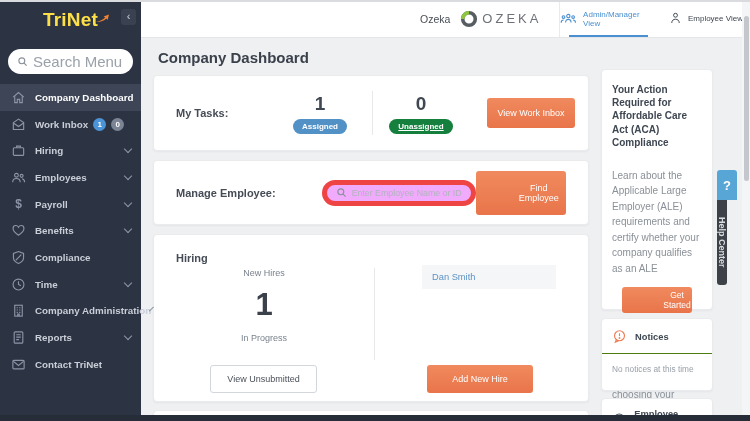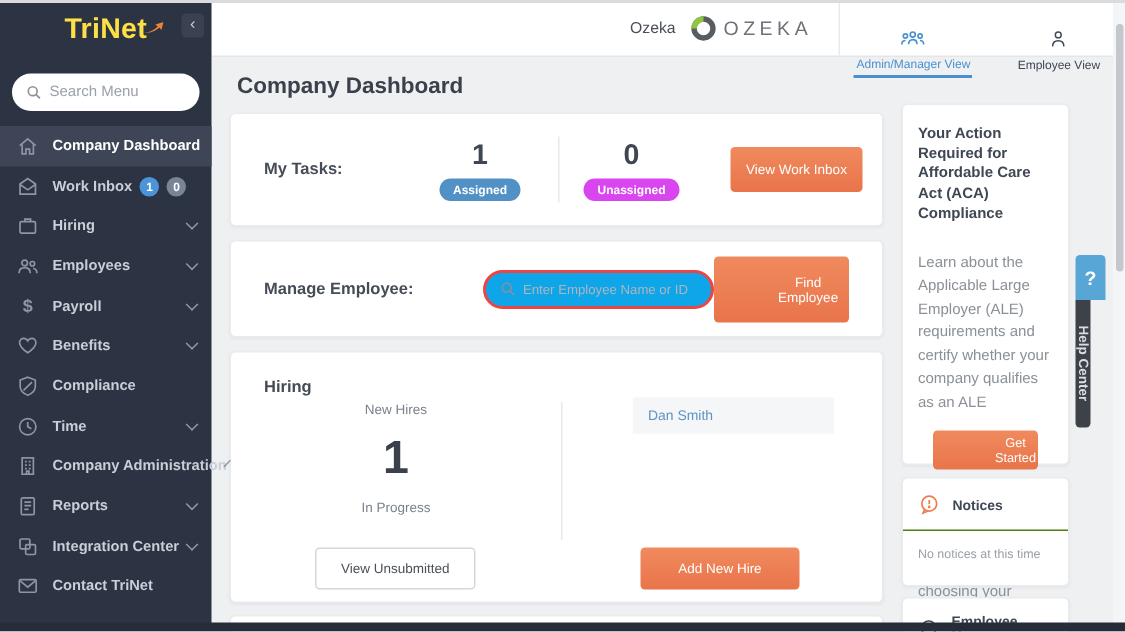--- a/index.html
+++ b/index.html
@@ -12,66 +12,66 @@
   body::before{content:"";position:absolute;top:0;left:0;right:0;height:2px;background:#d9dbde;z-index:50;}
 
   
   .sidebar{position:absolute;left:0;top:0;width:141px;height:416px;background:#2c3342;z-index:5;}
   .sb-logo{position:relative;height:40px;display:flex;align-items:center;justify-content:center;}
   .sb-logo .brand{color:#fde047;font-size:19px;font-weight:bold;letter-spacing:.2px;position:relative;}
   .sb-logo .brand svg{position:absolute;right:-11px;top:-6px;}
   .collapse-btn{position:absolute;top:9px;right:5px;width:15px;height:16px;background:#3a4252;border-radius:3px;color:#cdd2db;font-size:11px;line-height:15px;text-align:center;cursor:pointer;}
   .sb-search{margin:9px 8px 10px 8px;height:25px;background:#fff;border-radius:13px;display:flex;align-items:center;padding:0 9px;gap:5px;}
   .sb-search svg{flex:none;stroke:#8a9099;}
-  .sb-search input{border:none;outline:none;background:transparent;font-size:10px;color:#444;width:100%;font-family:"Liberation Sans",sans-serif;}
+  .sb-search input{border:none;outline:none;background:transparent;font-size:15px;color:#444;width:100%;font-family:"Liberation Sans",sans-serif;}
   .sb-search input::placeholder{color:#9aa1a9;}
   .menu{list-style:none;}
   .menu li{height:26.7px;display:flex;align-items:center;padding:0 10px 0 11px;cursor:pointer;color:#c9ced8;}
   .menu li.active{background:#3d4557;color:#fff;}
   .menu .mi{width:15px;height:15px;flex:none;display:flex;align-items:center;justify-content:center;color:#8d95a7;}
   .menu .mi svg{stroke:#8d95a7;}
   .menu .mi.txt{font-size:12px;font-weight:bold;color:#8d95a7;}
   .menu .lbl{font-size:9.8px;font-weight:bold;margin-left:9px;white-space:nowrap;}
   .menu .badge{min-width:13px;height:13px;border-radius:7px;color:#fff;font-size:8px;font-weight:bold;line-height:13px;text-align:center;padding:0 3px;margin-left:5px;}
   .badge.blue{background:#4b94d8;}
   .badge.gray{background:#7a8494;}
   .chev{margin-left:auto;width:6px;height:6px;border-right:1.5px solid #9099ab;border-bottom:1.5px solid #9099ab;transform:rotate(45deg);margin-top:-3px;}
 
   
   .header{position:absolute;left:141px;top:0;right:0;height:38px;background:#fff;border-bottom:1px solid #e4e6e9;display:flex;align-items:center;z-index:4;}
   .hd-company{margin-left:279px;font-size:10.5px;color:#4a4f57;}
   .hd-logo{display:flex;align-items:center;gap:4px;margin-left:10px;margin-right:18px;}
   .hd-logo .oz-text{font-size:13px;letter-spacing:3px;color:#6d7278;}
   .hd-tabs{display:flex;height:100%;border-left:1px solid #e8eaec;}
-  .tab{width:97px;height:100%;display:flex;flex-direction:column;align-items:center;justify-content:center;gap:6px;cursor:pointer;position:relative;color:#3f4752;margin-top:15px;}
+  .tab{width:97px;height:100%;display:flex;flex-direction:row;align-items:center;justify-content:center;gap:6px;cursor:pointer;position:relative;color:#3f4752;}
   .tab .t-lbl{font-size:8px;}
   .tab.active{color:#4a90d0;}
   .tab.active .t-lbl{color:#4a90d0;}
   .tab.active::after{content:"";position:absolute;bottom:0;left:9px;right:9px;height:2px;background:#4a90d0;}
 
   
   .main{position:absolute;left:141px;top:38px;width:609px;height:377px;background:#eef0f2;}
   .page-title{position:absolute;left:17px;top:11px;font-size:15px;font-weight:600;color:#3b414b;}
   .card{position:absolute;background:#fff;border:1px solid #e9ebed;border-radius:4px;box-shadow:0 1px 2px rgba(30,40,60,.05);}
 
   .tasks-card{left:12px;top:37px;width:436px;height:76px;display:flex;align-items:center;}
   .t-label{margin-left:22px;width:92px;font-size:11px;font-weight:bold;color:#454c56;}
   .stat{width:104px;display:flex;flex-direction:column;align-items:center;gap:4px;}
   .stat.narrow{width:96px;}
   .stat .num{font-size:19px;font-weight:600;color:#3f4752;}
   .pill{border-radius:9px;color:#fff;font-size:8px;font-weight:bold;padding:3px 9px;}
   .pill.blue{background:#5291c6;}
-  .pill.gray{background:#d946ef;}
+  .pill.gray{background:#15803d;text-decoration:underline;}
   .vdiv{width:1px;height:44px;background:#e6e8ea;}
   .btn{border:none;border-radius:3px;color:#fff;font-size:9px;font-family:"Liberation Sans",sans-serif;cursor:pointer;background:linear-gradient(180deg,#f08a5e,#e9744a);}
   .btn.inbox{margin-left:auto;margin-right:13px;width:88px;height:30px;}
 
   .manage-card{left:12px;top:122px;width:436px;height:65px;display:flex;align-items:center;}
   .m-label{margin-left:22px;font-size:11px;font-weight:bold;color:#454c56;white-space:nowrap;}
-  .emp-search{margin-left:46px;width:172px;height:26px;border:2px solid #ef4444;border-radius:13px;display:flex;align-items:center;padding:0 9px;gap:5px;background:#0ea5e9;}
+  .emp-search{margin-left:46px;width:172px;height:26px;border:5px solid #ef4444;border-radius:13px;display:flex;align-items:center;padding:0 9px;gap:5px;background:#f0abfc;}
   .emp-search svg{flex:none;stroke:#8a9099;}
   .emp-search input{border:none;outline:none;font-size:8.8px;color:#444;width:100%;font-family:"Liberation Sans",sans-serif;background:transparent;}
   .emp-search input::placeholder{color:#b0b5bc;}
   .btn.find{margin-left:auto;margin-right:22px;width:98px;height:44px;padding-left:36px;}
 
   .hiring-card{left:12px;top:196px;width:436px;height:168px;}
   .h-title{position:absolute;left:22px;top:17px;font-size:11px;font-weight:bold;color:#454c56;}
   .h-left{position:absolute;left:0;top:33px;width:220px;text-align:center;}
   .h-sub{font-size:9px;color:#7a828c;}
   .h-count{font-size:31px;font-weight:600;color:#3a414b;margin:9px 0 10px;}
@@ -214,30 +214,20 @@
       <span class="chev"></span>
     </li>
     <li>
       <span class="mi">
           <svg width="15" height="15" viewBox="0 0 16 16" fill="none" stroke-width="1.2">
             <rect x="3.4" y="2" width="9.2" height="12" rx="1"></rect>
             <path d="M5.6 5 H10.4 M5.6 7.6 H10.4 M5.6 10.2 H8.6"></path>
           </svg>
         </span>
       <span class="lbl">Reports</span>
-      <span class="chev"></span>
-    </li>
-    <li>
-      <span class="mi">
-          <svg width="15" height="15" viewBox="0 0 16 16" fill="none" stroke-width="1.2">
-            <rect x="2.5" y="2.5" width="7" height="7" rx="1"></rect>
-            <rect x="6.5" y="6.5" width="7" height="7" rx="1"></rect>
-          </svg>
-        </span>
-      <span class="lbl">Integration Center</span>
       <span class="chev"></span>
     </li>
     <li>
       <span class="mi">
           <svg width="15" height="15" viewBox="0 0 16 16" fill="none" stroke-width="1.2">
             <rect x="2" y="3.6" width="12" height="9" rx="1"></rect>
             <path d="M2.6 4.6 L8 9 L13.4 4.6"></path>
           </svg>
         </span>
       <span class="lbl">Contact TriNet</span>

